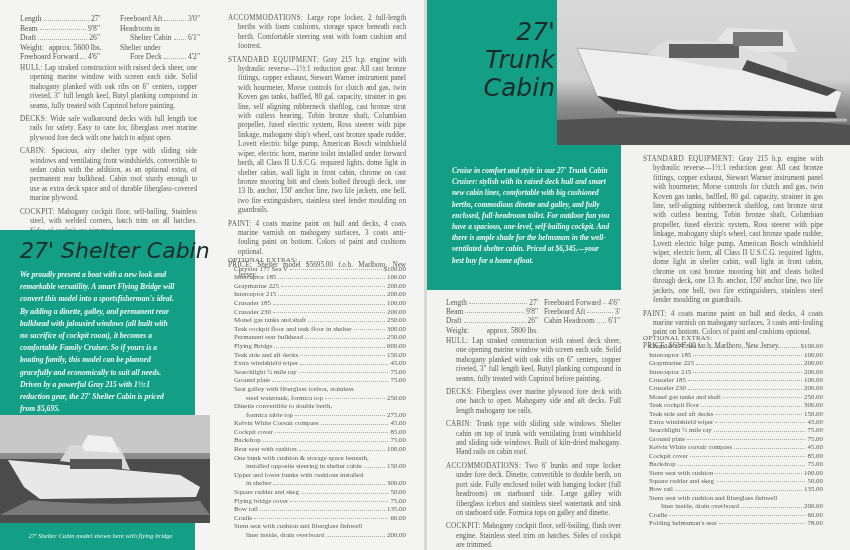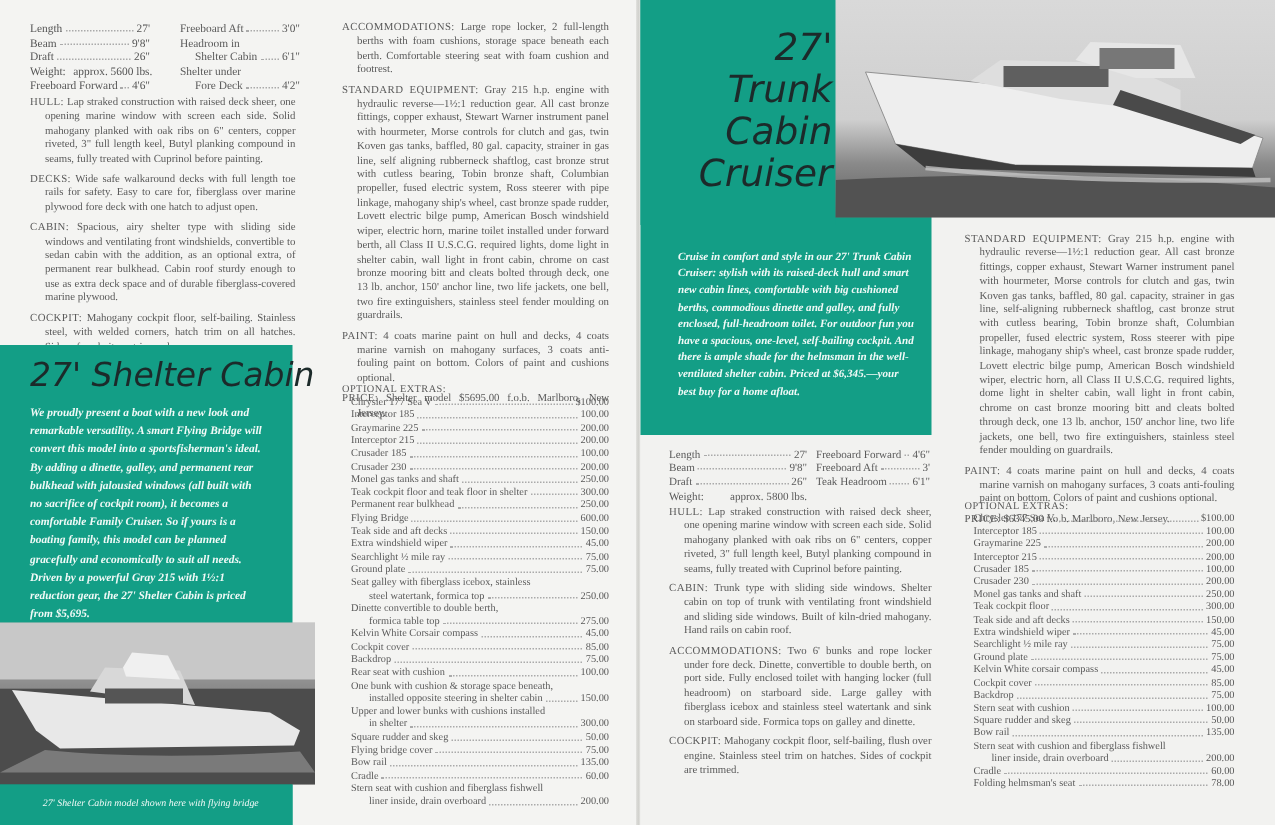--- a/index.html
+++ b/index.html
@@ -260,21 +260,20 @@
 <div class="center-fold"></div>
 
 <div class="abs" style="left:427px;top:0;width:423px;height:550px;background:#f2f2f0;"></div>
 <div class="abs green" style="left:427px;top:0;width:194px;height:290px;"></div>
 <div class="abs green" style="left:427px;top:0;width:130px;height:150px;"></div>
 
 <div class="abs title-sans" style="left:450px;top:18px;width:105px;text-align:right;font-size:25px;line-height:28px;">
   <div>27'</div>
   <div>Trunk</div>
   <div>Cabin</div>
-  <div>Cruiser</div>
 </div>
 
 <div class="abs photo" style="left:557px;top:0;width:293px;height:145px;background:linear-gradient(180deg,#d9d9d9 0%,#cfcfcf 55%,#8a8a8a 75%,#5c5c5c 100%);">
   <svg width="293" height="145" viewBox="0 0 293 145">
     <path d="M20 48 L150 60 L240 78 L285 92 L278 112 L120 110 L40 96 Z" fill="#eeeeee" stroke="#888" stroke-width="0.6"></path>
     <path d="M40 96 L120 110 L278 112 L280 118 L60 112 Z" fill="#3d3d3d"></path>
     <path d="M90 54 L110 40 L190 42 L230 60 L230 76 L150 66 Z" fill="#dedede"></path>
     <path d="M160 40 L170 28 L230 30 L240 52 L200 52 Z" fill="#e6e6e6"></path>
     <rect x="112" y="44" width="70" height="14" fill="#5f5f5f"></rect>
     <rect x="176" y="32" width="50" height="14" fill="#777"></rect>
@@ -312,28 +311,29 @@
       <span>Freeboard Forward</span>
       <span class="dots"></span>
       <span>4'6"</span>
     </div>
   <div class="specrow">
       <span>Freeboard Aft</span>
       <span class="dots"></span>
       <span>3'</span>
     </div>
   <div class="specrow">
-      <span>Teak Headroom</span>
+      <span>Cabin Headroom</span>
       <span class="dots"></span>
       <span>6'1"</span>
     </div>
 </div>
 
 <div class="abs txt" style="left:446px;top:337px;width:175px;">
   <p class="para"><span class="lbl">HULL:</span> <span>Lap straked construction with raised deck sheer, one opening marine window with screen each side. Solid mahogany planked with oak ribs on 6" centers, copper riveted, 3" full length keel, Butyl planking compound in seams, fully treated with Cuprinol before painting.</span></p>
+  <p class="para"><span class="lbl">DECKS:</span> <span>Fiberglass over marine plywood fore deck with one hatch to open. Mahogany side and aft decks. Full length mahogany toe rails.</span></p>
   <p class="para"><span class="lbl">CABIN:</span> <span>Trunk type with sliding side windows. Shelter cabin on top of trunk with ventilating front windshield and sliding side windows. Built of kiln-dried mahogany. Hand rails on cabin roof.</span></p>
   <p class="para"><span class="lbl">ACCOMMODATIONS:</span> <span>Two 6' bunks and rope locker under fore deck. Dinette, convertible to double berth, on port side. Fully enclosed toilet with hanging locker (full headroom) on starboard side. Large galley with fiberglass icebox and stainless steel watertank and sink on starboard side. Formica tops on galley and dinette.</span></p>
   <p class="para"><span class="lbl">COCKPIT:</span> <span>Mahogany cockpit floor, self-bailing, flush over engine. Stainless steel trim on hatches. Sides of cockpit are trimmed.</span></p>
 </div>
 
 <div class="abs txt" style="left:643px;top:155px;width:180px;">
   <p class="para"><span class="lbl">STANDARD EQUIPMENT:</span> <span>Gray 215 h.p. engine with hydraulic reverse—1½:1 reduction gear. All cast bronze fittings, copper exhaust, Stewart Warner instrument panel with hourmeter, Morse controls for clutch and gas, twin Koven gas tanks, baffled, 80 gal. capacity, strainer in gas line, self-aligning rubberneck shaftlog, cast bronze strut with cutless bearing, Tobin bronze shaft, Columbian propeller, fused electric system, Ross steerer with pipe linkage, mahogany ship's wheel, cast bronze spade rudder, Lovett electric bilge pump, American Bosch windshield wiper, electric horn, all Class II U.S.C.G. required lights, dome light in shelter cabin, wall light in front cabin, chrome on cast bronze mooring bitt and cleats bolted through deck, one 13 lb. anchor, 150' anchor line, two life jackets, one bell, two fire extinguishers, stainless steel fender moulding on guardrails.</span></p>
   <p class="para"><span class="lbl">PAINT:</span> <span>4 coats marine paint on hull and decks, 4 coats marine varnish on mahogany surfaces, 3 coats anti-fouling paint on bottom. Colors of paint and cushions optional.</span></p>
   <p class="para"><span class="lbl">PRICE:</span> <span>$6345.00 f.o.b. Marlboro, New Jersey.</span></p>
 </div>

